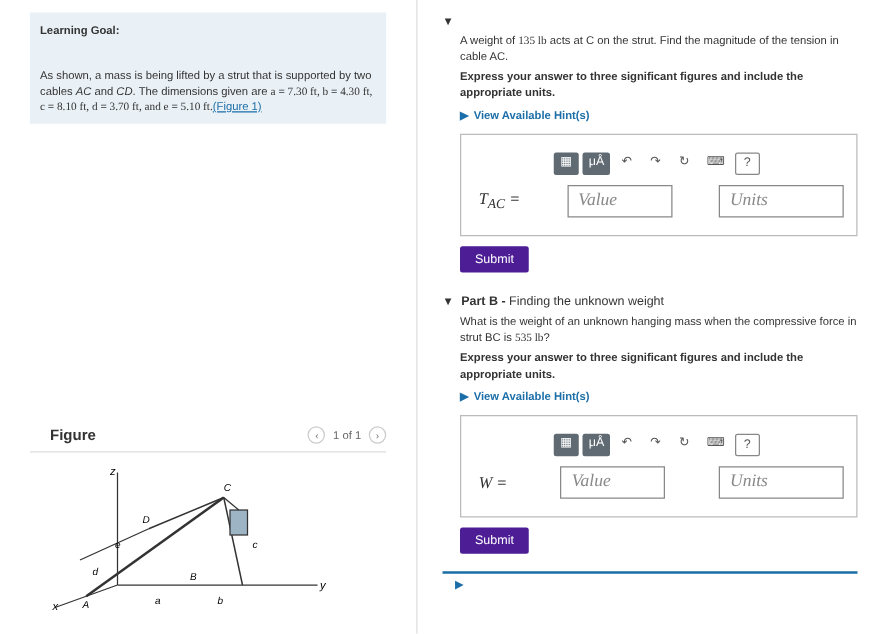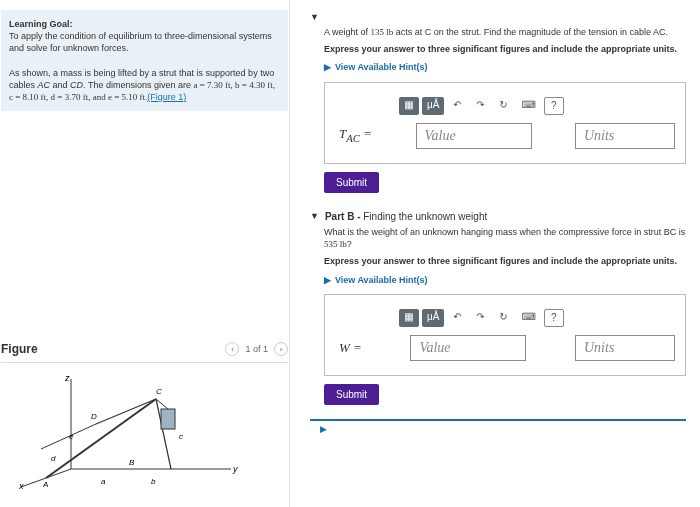--- a/index.html
+++ b/index.html
@@ -1,57 +1,57 @@
 <!DOCTYPE html>
 <html><head>
 <meta charset="utf-8">
 <style>
   * { box-sizing: border-box; margin: 0; padding: 0; }
   body { font-family: Arial, Helvetica, sans-serif; font-size: 10px; color: #333; background: #fff; width: 700px; height: 507px; overflow: hidden; display: flex; }
-  .left-panel { width: 290px; padding: 10px 1px; border-right: 1px solid #ddd; display: flex; flex-direction: column; }
+  .left-panel { width: 334px; padding: 10px 24px; border-right: 1px solid #ddd; display: flex; flex-direction: column; }
   .goal-box { background: #eaf1f6; padding: 8px; font-size: 9px; line-height: 1.35; }
   .goal-box b { font-weight: bold; }
   .right-panel { flex: 1; padding: 8px 14px 0 20px; overflow-y: auto; }
   .part { margin-bottom: 14px; }
   .part-head { font-size: 10px; padding: 4px 0; display: flex; align-items: center; gap: 6px; }
   .part-head b { font-weight: bold; }
   .caret { display: inline-block; font-size: 9px; }
   .part-body { padding-left: 14px; margin-top: 0; font-size: 9px; line-height: 1.4; }
   .part-body .serif { font-family: Georgia, serif; }
   .part-body .bold { font-weight: bold; margin-top: 4px; }
   .hint-link { color: #1b6ea8; font-weight: bold; display: flex; align-items: center; gap: 4px; margin-top: 6px; cursor: pointer; }
   .answer-widget { border: 1px solid #bbb; margin-top: 8px; padding: 14px 10px 14px 14px; position: relative; background: #fff; }
   .toolbar { display: flex; gap: 3px; margin-left: 60px; margin-bottom: 8px; }
   .tool { background: #5f6a72; color: #fff; font-size: 10px; padding: 3px 5px; border-radius: 2px; min-width: 20px; text-align: center; line-height: 1; }
   .tool.light { background: transparent; color: #555; border: none; }
   .tool.help { background: transparent; color: #555; border: 1px solid #888; }
   .input-row { display: flex; align-items: center; gap: 6px; justify-content: space-between; }
   .var-label { font-family: Georgia, serif; font-style: italic; font-size: 13px; }
   .value-box, .units-box { border: 1px solid #888; height: 26px; padding: 0 8px; font-family: Georgia, serif; font-style: italic; font-size: 14px; color: #888; display: flex; align-items: center; background: #fff; }
-  .value-box { width: 116px; }
+  .value-box { width: 84px; }
   .units-box { width: 100px; }
   .submit-btn { background: #4c1d95; color: #fff; border: none; padding: 5px 12px; font-size: 10px; margin-top: 8px; cursor: pointer; border-radius: 2px; }
   .part-c-bar { border-top: 2px solid #1b6ea8; padding: 3px 0 3px 10px; font-size: 10px; display: flex; align-items: center; gap: 6px; background: #fff; }
   .part-c-bar .caret { color: #1b6ea8; }
   .figure-section { margin-top: auto; }
   .figure-head { display: flex; justify-content: space-between; align-items: center; padding: 6px 0; border-bottom: 1px solid #ddd; }
-  .figure-head h3 { font-size: 12px; font-weight: bold; }
+  .figure-head h3 { font-size: 12px; font-weight: bold; margin-left: 16px; }
   .pager { display: flex; align-items: center; gap: 6px; font-size: 9px; color: #666; }
   .pager .nav { border: 1px solid #ccc; border-radius: 50%; width: 14px; height: 14px; display: flex; align-items: center; justify-content: center; font-size: 8px; cursor: pointer; }
   .figure-img { padding: 6px 0; }
   .scroll::-webkit-scrollbar { width: 10px; }
   .fig-link { color: #1b6ea8; text-decoration: underline; }
 </style>
 </head>
 <body>
 
 <div class="left-panel">
   <div class="goal-box">
     <b>Learning Goal:</b><br>
-    <span>To apply the condition of equilibrium to three-dimensional systems and solve for unknown forces.</span><br><br>
+    <br><br>
     <span>As shown, a mass is being lifted by a strut that is supported by two cables </span><i>AC</i><span> and </span><i>CD</i><span>. The dimensions given are </span><span class="serif" style="font-family:Georgia,serif;">a = 7.30 ft, b = 4.30 ft, c = 8.10 ft, d = 3.70 ft, and e = 5.10 ft.</span><a class="fig-link">(Figure 1)</a>
   </div>
 
   <div class="figure-section">
     <div class="figure-head">
       <h3>Figure</h3>
       <div class="pager">
         <span class="nav">‹</span>
         <span>1 of 1</span>
         <span class="nav">›</span>

